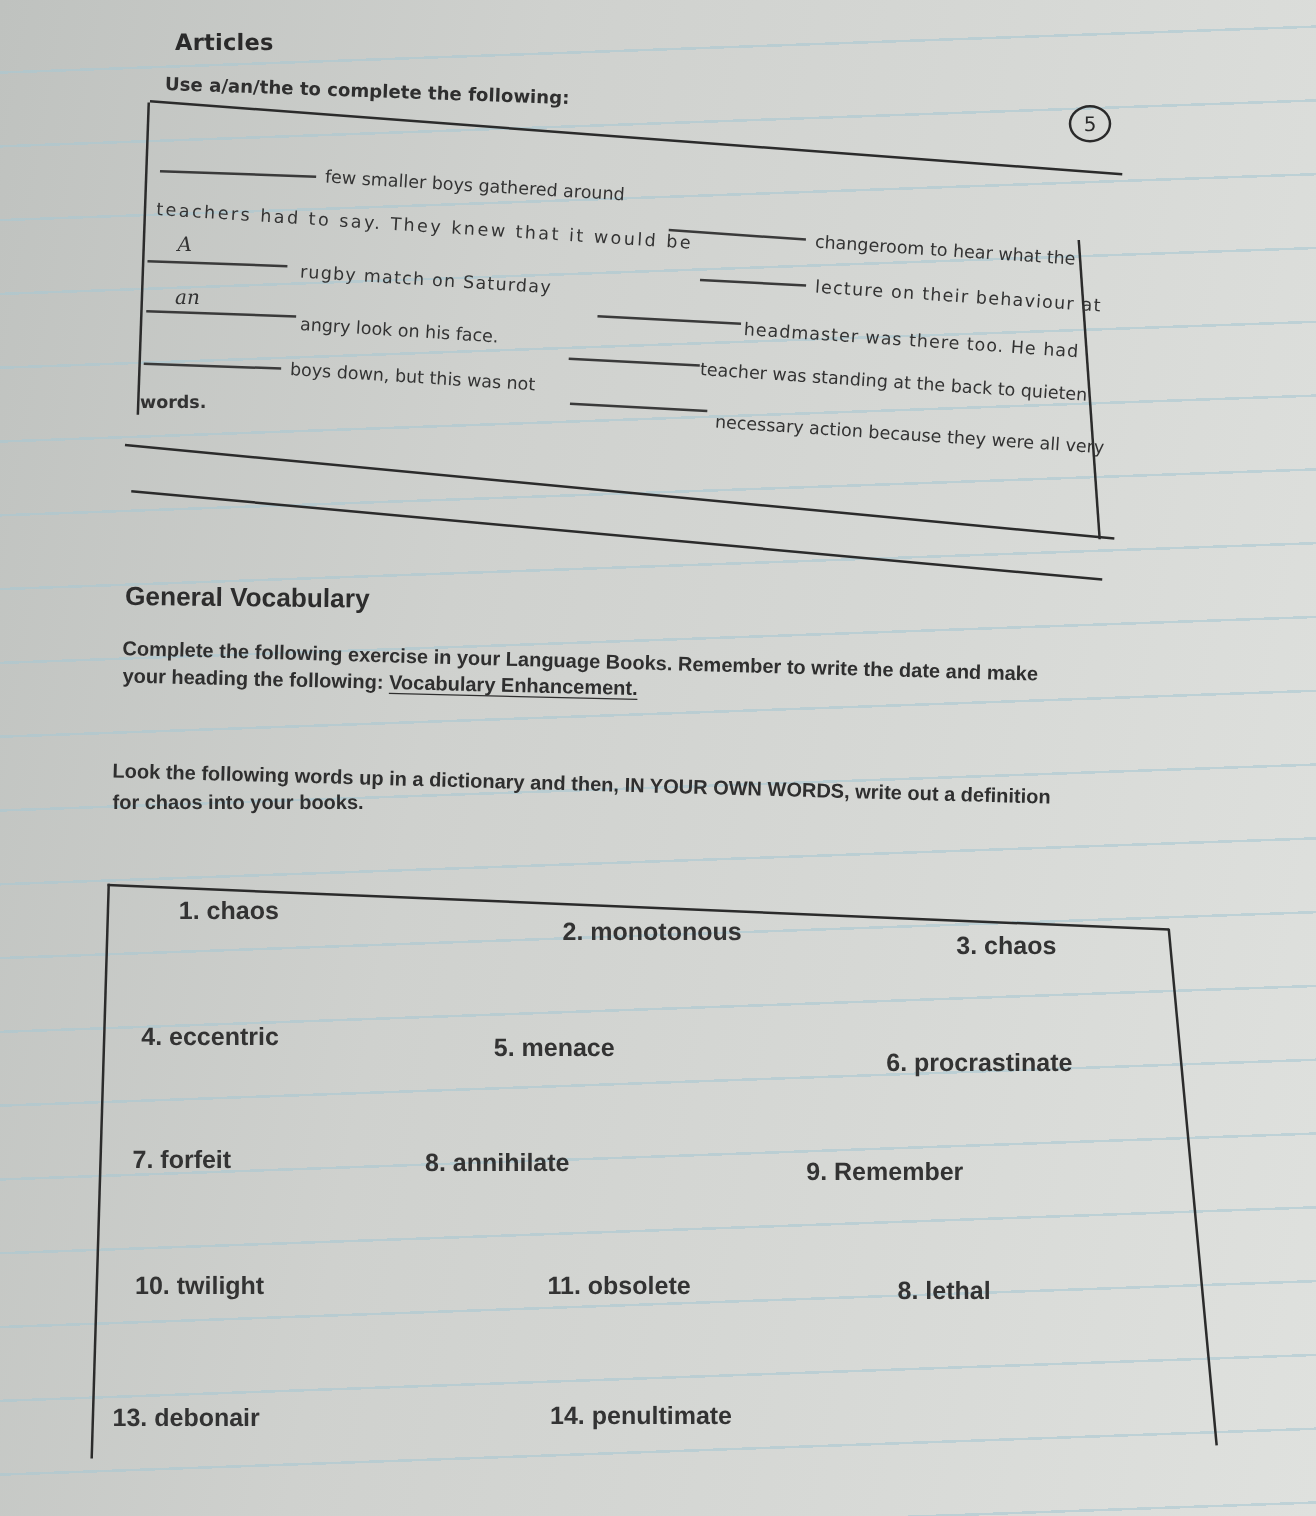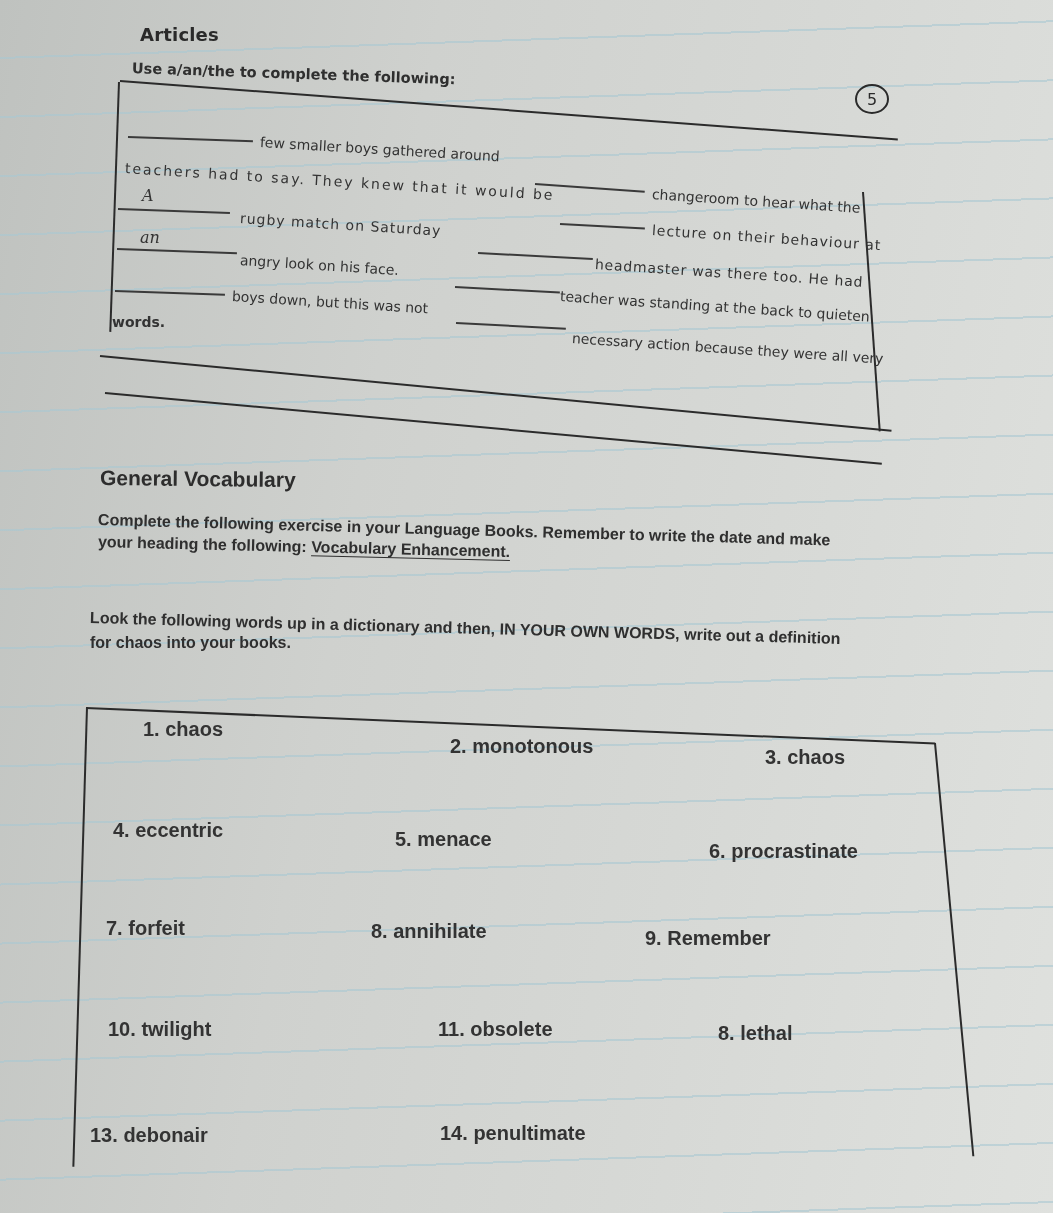--- a/index.html
+++ b/index.html
@@ -111,21 +111,21 @@
 
   <div class="vocab" style="left:117px; top:718px;margin-left:26px;"><span>1.</span> <span>chaos</span></div>
   <div class="vocab" style="left:450px; top:735px;"><span>2.</span> <span>monotonous</span></div>
   <div class="vocab" style="left:765px; top:746px;"><span>3.</span> <span>chaos</span></div>
 
   <div class="vocab" style="left:113px; top:819px;"><span>4.</span> <span>eccentric</span></div>
   <div class="vocab" style="left:395px; top:828px;"><span>5.</span> <span>menace</span></div>
   <div class="vocab" style="left:709px; top:840px;"><span>6.</span> <span>procrastinate</span></div>
 
   <div class="vocab" style="left:106px; top:917px;"><span>7.</span> <span>forfeit</span></div>
-  <div class="vocab" style="left:340px; top:920px;margin-left:31px;"><span>8.</span> <span>annihilate</span></div>
+  <div class="vocab" style="left:340px; top:920px;"><span>8.</span> <span>annihilate</span></div>
   <div class="vocab" style="left:645px; top:927px;"><span>9.</span> <span>Remember</span></div>
 
   <div class="vocab" style="left:108px; top:1018px;"><span>10.</span> <span>twilight</span></div>
   <div class="vocab" style="left:438px; top:1018px;"><span>11.</span> <span>obsolete</span></div>
   <div class="vocab" style="left:718px; top:1022px;"><span>8.</span> <span>lethal</span></div>
 
   <div class="vocab" style="left:90px; top:1124px;"><span>13.</span> <span>debonair</span></div>
   <div class="vocab" style="left:440px; top:1122px;"><span>14.</span> <span>penultimate</span></div>
 </div>
 

